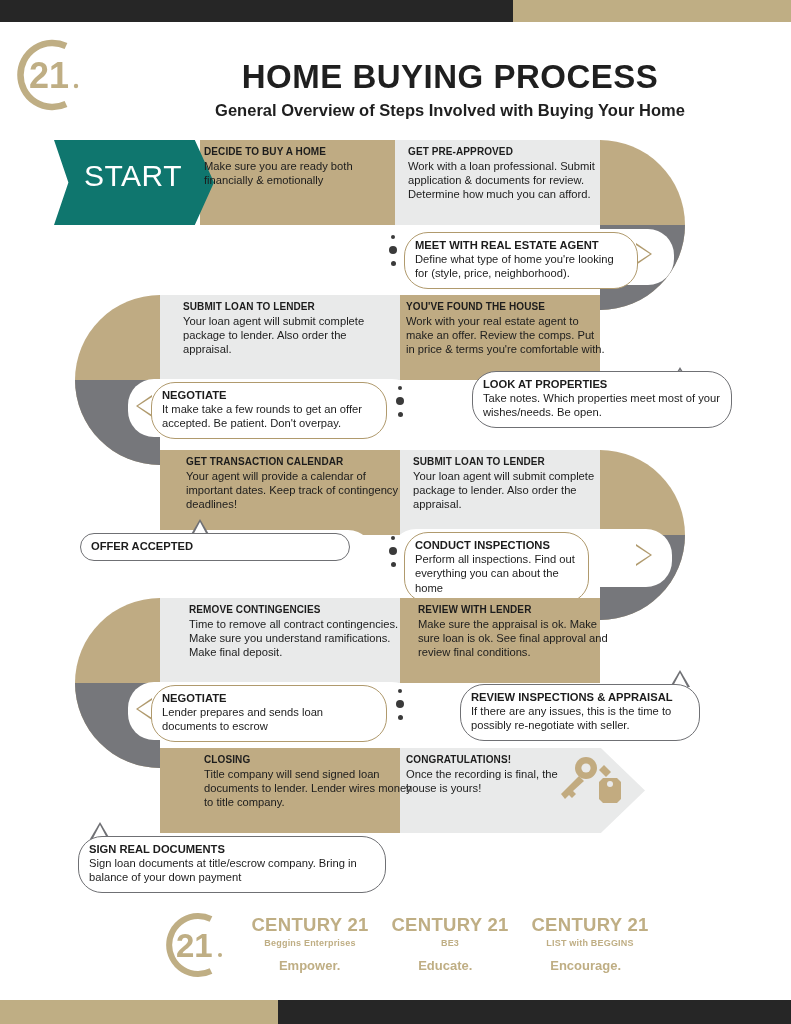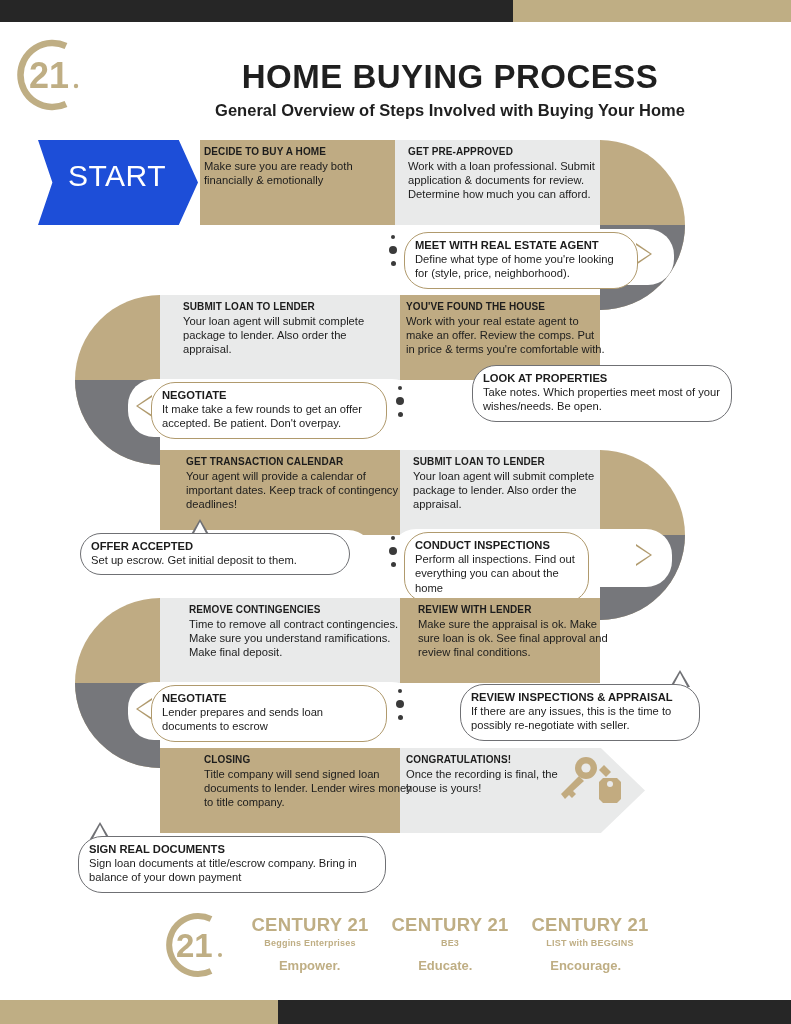--- a/index.html
+++ b/index.html
@@ -42,22 +42,22 @@
   .light-bg { background:#e9eaea; }
 
   
   .cap { position:absolute; width:85px; height:170px; overflow:hidden; }
   .cap .half { position:absolute; width:170px; height:170px; border-radius:50%; left:0; top:0; }
   .cap.right .half { left:-85px; }
   .cap.left  .half { left:0px; }
 
   
   .startbox {
-    position:absolute; left:38px; top:10px; width:160px; height:85px;
-    background:#1d4ed8;
+    position:absolute; left:54px; top:10px; width:160px; height:85px;
+    background:#0f766e;
     clip-path: polygon(0 0, 0 0, 88% 0, 100% 50%, 88% 100%, 0 100%, 9% 50%);
   }
   .startbox span {
     position:absolute; left:30px; top:19px; color:#ffffff;
     font-size:30px; font-family:"Liberation Sans", sans-serif; letter-spacing:.5px;
   }
 
   
   .endarrow {
     position:absolute; width:245px; height:85px; background:#e9eaea;
@@ -222,21 +222,21 @@
     <div class="bb-body">It make take a few rounds to get an offer accepted. Be patient. Don't overpay.</div>
   </div>
   <div class="dots" style="left:393px; top:256px;">
     <i class="d1"></i>
       <i class="d2"></i>
       <i class="d3"></i>
   </div>
 
   <div class="tail tail-u-out-g" style="left:670px; top:237px;"></div>
   <div class="tail tail-u-in-g" style="left:672px; top:240px;"></div>
-  <div class="bubble gray" style="left:472px; top:235px; width:260px;">
+  <div class="bubble gray" style="left:472px; top:241px; width:260px;">
     <div class="bb-title">LOOK AT PROPERTIES</div>
     <div class="bb-body">Take notes. Which properties meet most of your wishes/needs. Be open.</div>
   </div>
 
   <div class="band" style="left:160px; top:320px; width:440px;">
     <div class="seg gold-bg" style="left:0px;   width:240px;"></div>
     <div class="seg light-bg" style="left:240px; width:200px;"></div>
   </div>
 
   <div class="cap right" style="left:600px; top:320px;">
@@ -253,21 +253,20 @@
   <div class="step" style="left:413px; top:326px; width:200px;">
     <div class="st-title">SUBMIT LOAN TO LENDER</div>
     <div class="st-body">Your loan agent will submit complete package to lender. Also order the appraisal.</div>
   </div>
 
   <div class="halo" style="left:78px; top:400px; width:296px; height:56px;"></div>
   <div class="tail tail-u-out-g" style="left:190px; top:389px;"></div>
   <div class="tail tail-u-in-g" style="left:192px; top:392px;"></div>
   <div class="bubble gray" style="left:80px; top:403px; width:270px;">
     <div class="bb-title">OFFER ACCEPTED</div>
-    <div class="bb-body">Set up escrow. Get initial deposit to them.</div>
   </div>
 
   <div class="halo" style="left:390px; top:399px; width:282px; height:58px;"></div>
   <div class="dots" style="left:386px; top:406px;">
     <i class="d1"></i>
       <i class="d2"></i>
       <i class="d3"></i>
   </div>
   <div class="tail tail-r-out" style="left:636px; top:414px;"></div>
   <div class="tail tail-r-in" style="left:636px; top:416px;"></div>

